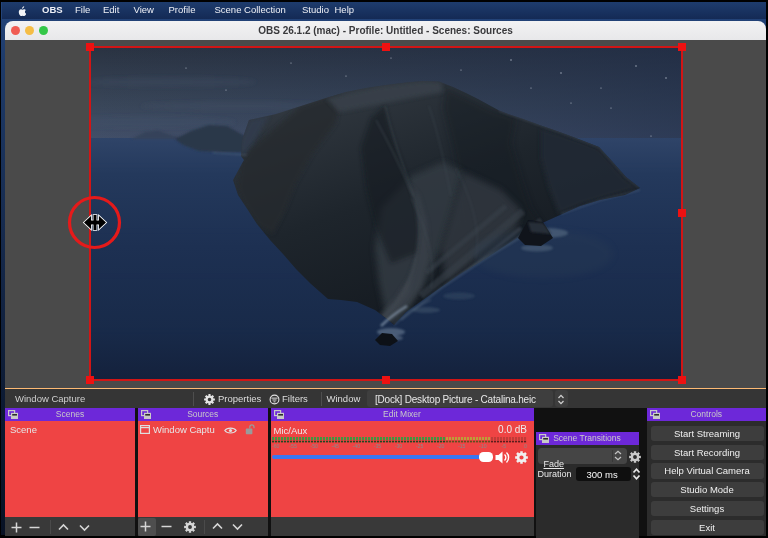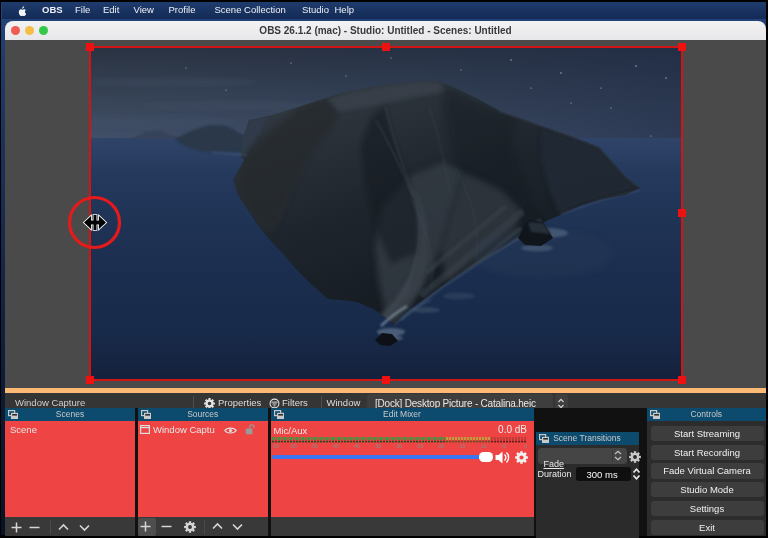--- a/index.html
+++ b/index.html
@@ -4,24 +4,24 @@
 <style>
 html,body{margin:0;padding:0;}
 body{width:768px;height:538px;position:relative;overflow:hidden;background:#000;
   font-family:"Liberation Sans",sans-serif;-webkit-font-smoothing:antialiased;}
 .abs{position:absolute;}
 .mitem{color:#eef0f6;font-size:9.5px;line-height:16.5px;top:0;}
 #menubar{left:2px;top:2px;width:764px;height:16.5px;background:linear-gradient(#1e3c6d,#142a55);display:flex;align-items:center;}
 #titlebar{left:5px;top:21px;width:761px;height:19px;background:linear-gradient(#f2f2f3,#e8e8ea);border-radius:8px 8px 0 0;}
 .light{width:9px;height:9px;border-radius:50%;position:absolute;top:5px;}
 #preview{left:5px;top:40px;width:761px;height:348px;background:#4a4a4a;}
-#toolbar{left:5px;top:388px;width:761px;height:19.5px;background:#353535;border-top:5px solid #fdba74;box-sizing:border-box;}
+#toolbar{left:5px;top:388px;width:761px;height:19.5px;background:#353535;border-top:1px solid #fdba74;box-sizing:border-box;}
 #docks{left:5px;top:407.5px;width:761px;height:128px;background:#111111;}
 .panel{position:absolute;top:0;height:128px;background:#2b2b2b;}
-.phead{position:absolute;left:0;top:0.5px;width:100%;height:12.5px;background:#0c4a6e;}
+.phead{position:absolute;left:0;top:0.5px;width:100%;height:12.5px;background:#6d28d9;}
 .ptitle{position:absolute;width:100%;text-align:center;top:1px;font-size:8.5px;color:#c9c9c9;line-height:11.5px;}
 .pwell{position:absolute;left:0;top:13.5px;width:100%;height:96px;background:#ef4444;}
 .ptool{position:absolute;left:0;top:109.5px;width:100%;height:18.5px;background:#393939;}
 .tbtxt{color:#dedede;font-size:9.5px;line-height:19px;white-space:nowrap;}
 .ctlbtn{position:absolute;left:4px;width:113px;height:15.4px;background:#3d3d3d;border-radius:3px;
   color:#f0f0f0;font-size:9.5px;text-align:center;line-height:15.4px;}
 </style>
 </head>
 <body>
 <div id="desktop" class="abs" style="left:1px;top:2px;width:765px;height:533px;background:linear-gradient(#24457c,#1d3a69 12%,#15294c 45%,#0c1a33 75%,#081224);"></div>
@@ -35,21 +35,21 @@
  <span class="abs mitem" style="left:131.5px;">View</span>
  <span class="abs mitem" style="left:166.5px;">Profile</span>
  <span class="abs mitem" style="left:212.5px;">Scene Collection</span>
  <span class="abs mitem" style="left:300px;">Studio</span>
  <span class="abs mitem" style="left:332.5px;">Help</span>
 </div>
 <div id="titlebar" class="abs">
  <div class="light" style="left:5.5px;background:#f05c52;"></div>
  <div class="light" style="left:19.5px;background:#f5bd45;"></div>
  <div class="light" style="left:33.5px;background:#34c748;"></div>
- <div style="position:absolute;width:100%;text-align:center;top:2px;font-size:10px;font-weight:bold;color:#39393c;line-height:15px;">OBS 26.1.2 (mac) - Studio: Untitled - Scenes: Untitled</div>
+ <div style="position:absolute;width:100%;text-align:center;top:2px;font-size:10px;font-weight:bold;color:#39393c;line-height:15px;">OBS 26.1.2 (mac) - Profile: Untitled - Scenes: Sources</div>
 </div>
 <div id="preview" class="abs"></div>
 <svg class="abs" style="left:91px;top:48px" width="590" height="332" viewBox="0 0 590 332">
 <defs>
 <linearGradient id="sky" x1="0" y1="0" x2="0" y2="1">
 <stop offset="0" stop-color="#2a3342"></stop>
         <stop offset="0.6" stop-color="#394659"></stop>
         <stop offset="1" stop-color="#43506a"></stop>
 </linearGradient>
 <linearGradient id="sea" x1="0" y1="0" x2="0" y2="1">
@@ -515,18 +515,18 @@
  <div class="phead">
         <svg class="abs" style="left:3px;top:2px" width="10" height="9" viewBox="0 0 10 9">
           <rect x="0.6" y="0.6" width="6" height="5" fill="none" stroke="#c9c9c9" stroke-width="1.2"></rect>
           <rect x="3.6" y="3.4" width="6" height="5" fill="#2d2d2d" stroke="#c9c9c9" stroke-width="1.2"></rect>
           <rect x="3.6" y="5.6" width="6" height="2.8" fill="#c9c9c9"></rect>
         </svg>
         <div class="ptitle">Controls</div>
       </div>
  <div class="ctlbtn" style="top:18.5px;">Start Streaming</div>
  <div class="ctlbtn" style="top:37.2px;">Start Recording</div>
- <div class="ctlbtn" style="top:55.9px;">Fade Virtual Camera</div>
+ <div class="ctlbtn" style="top:55.9px;">Help Virtual Camera</div>
  <div class="ctlbtn" style="top:93.3px;">Settings</div>
  <div class="ctlbtn" style="top:74.6px;">Studio Mode</div>
  <div class="ctlbtn" style="top:112px;">Exit</div>
 </div>
 </div>
 
 </body></html>

